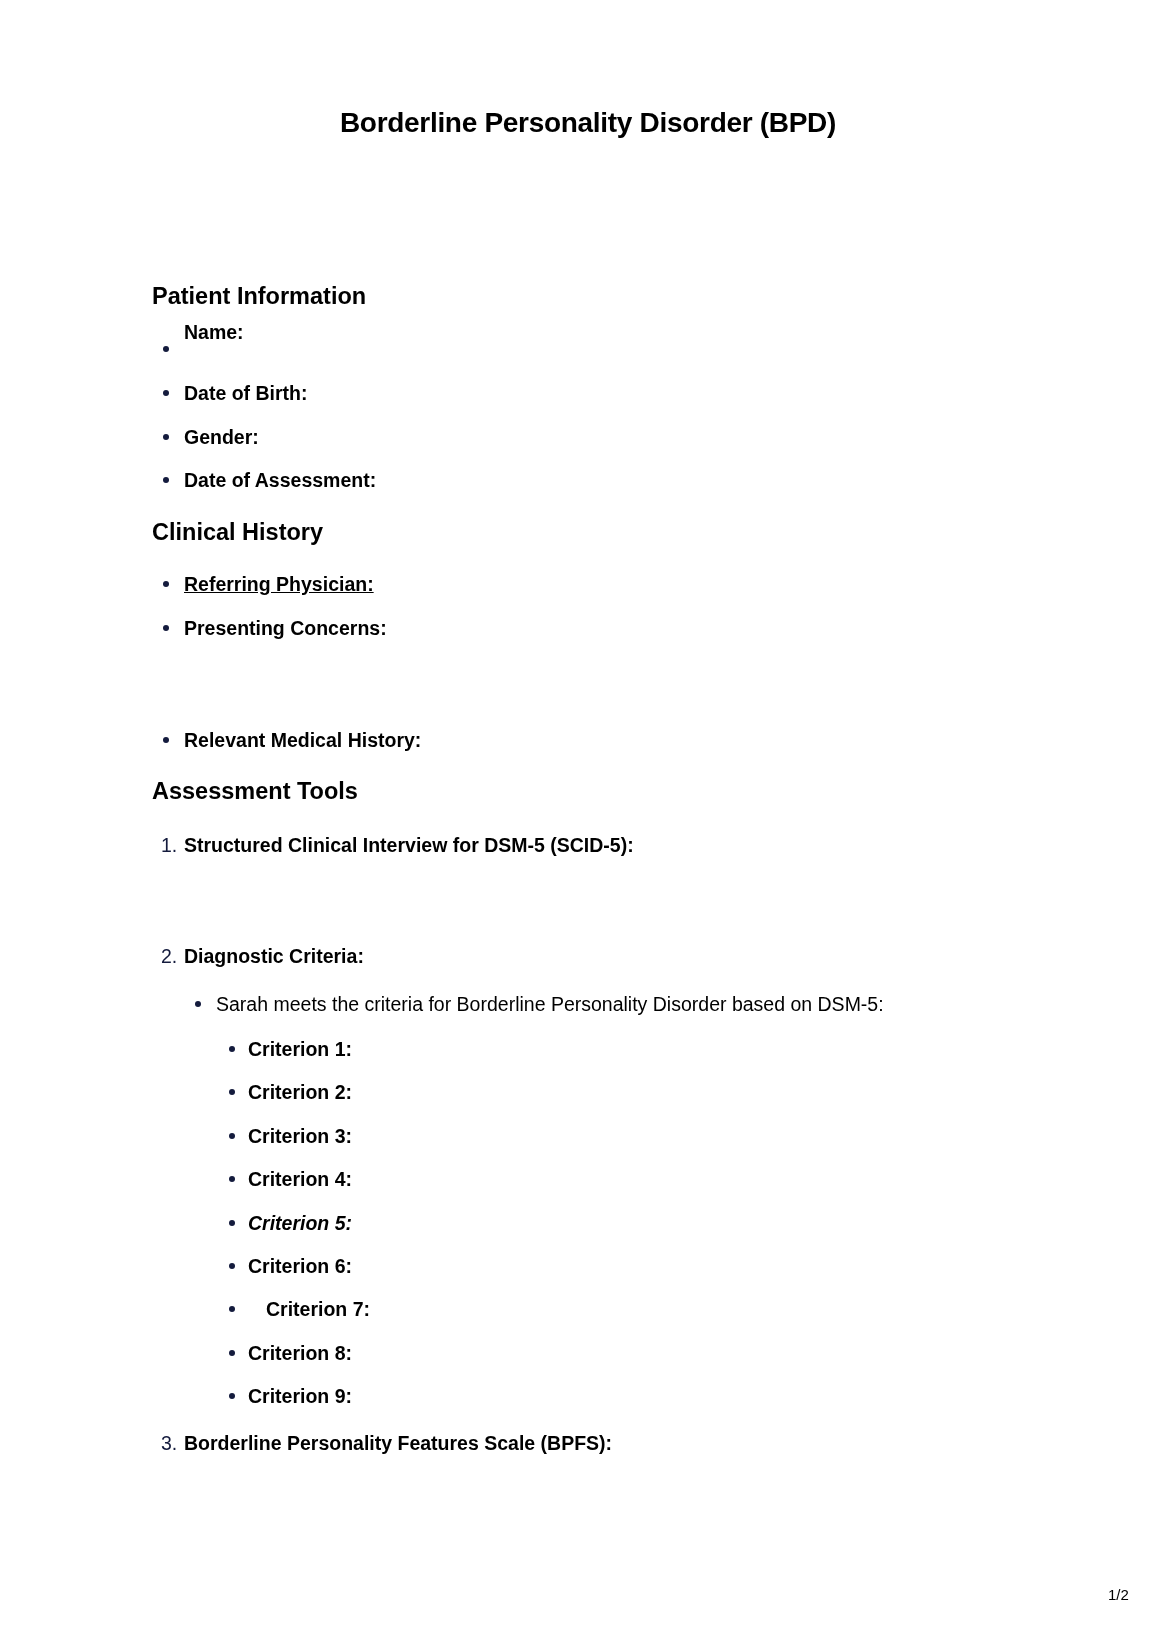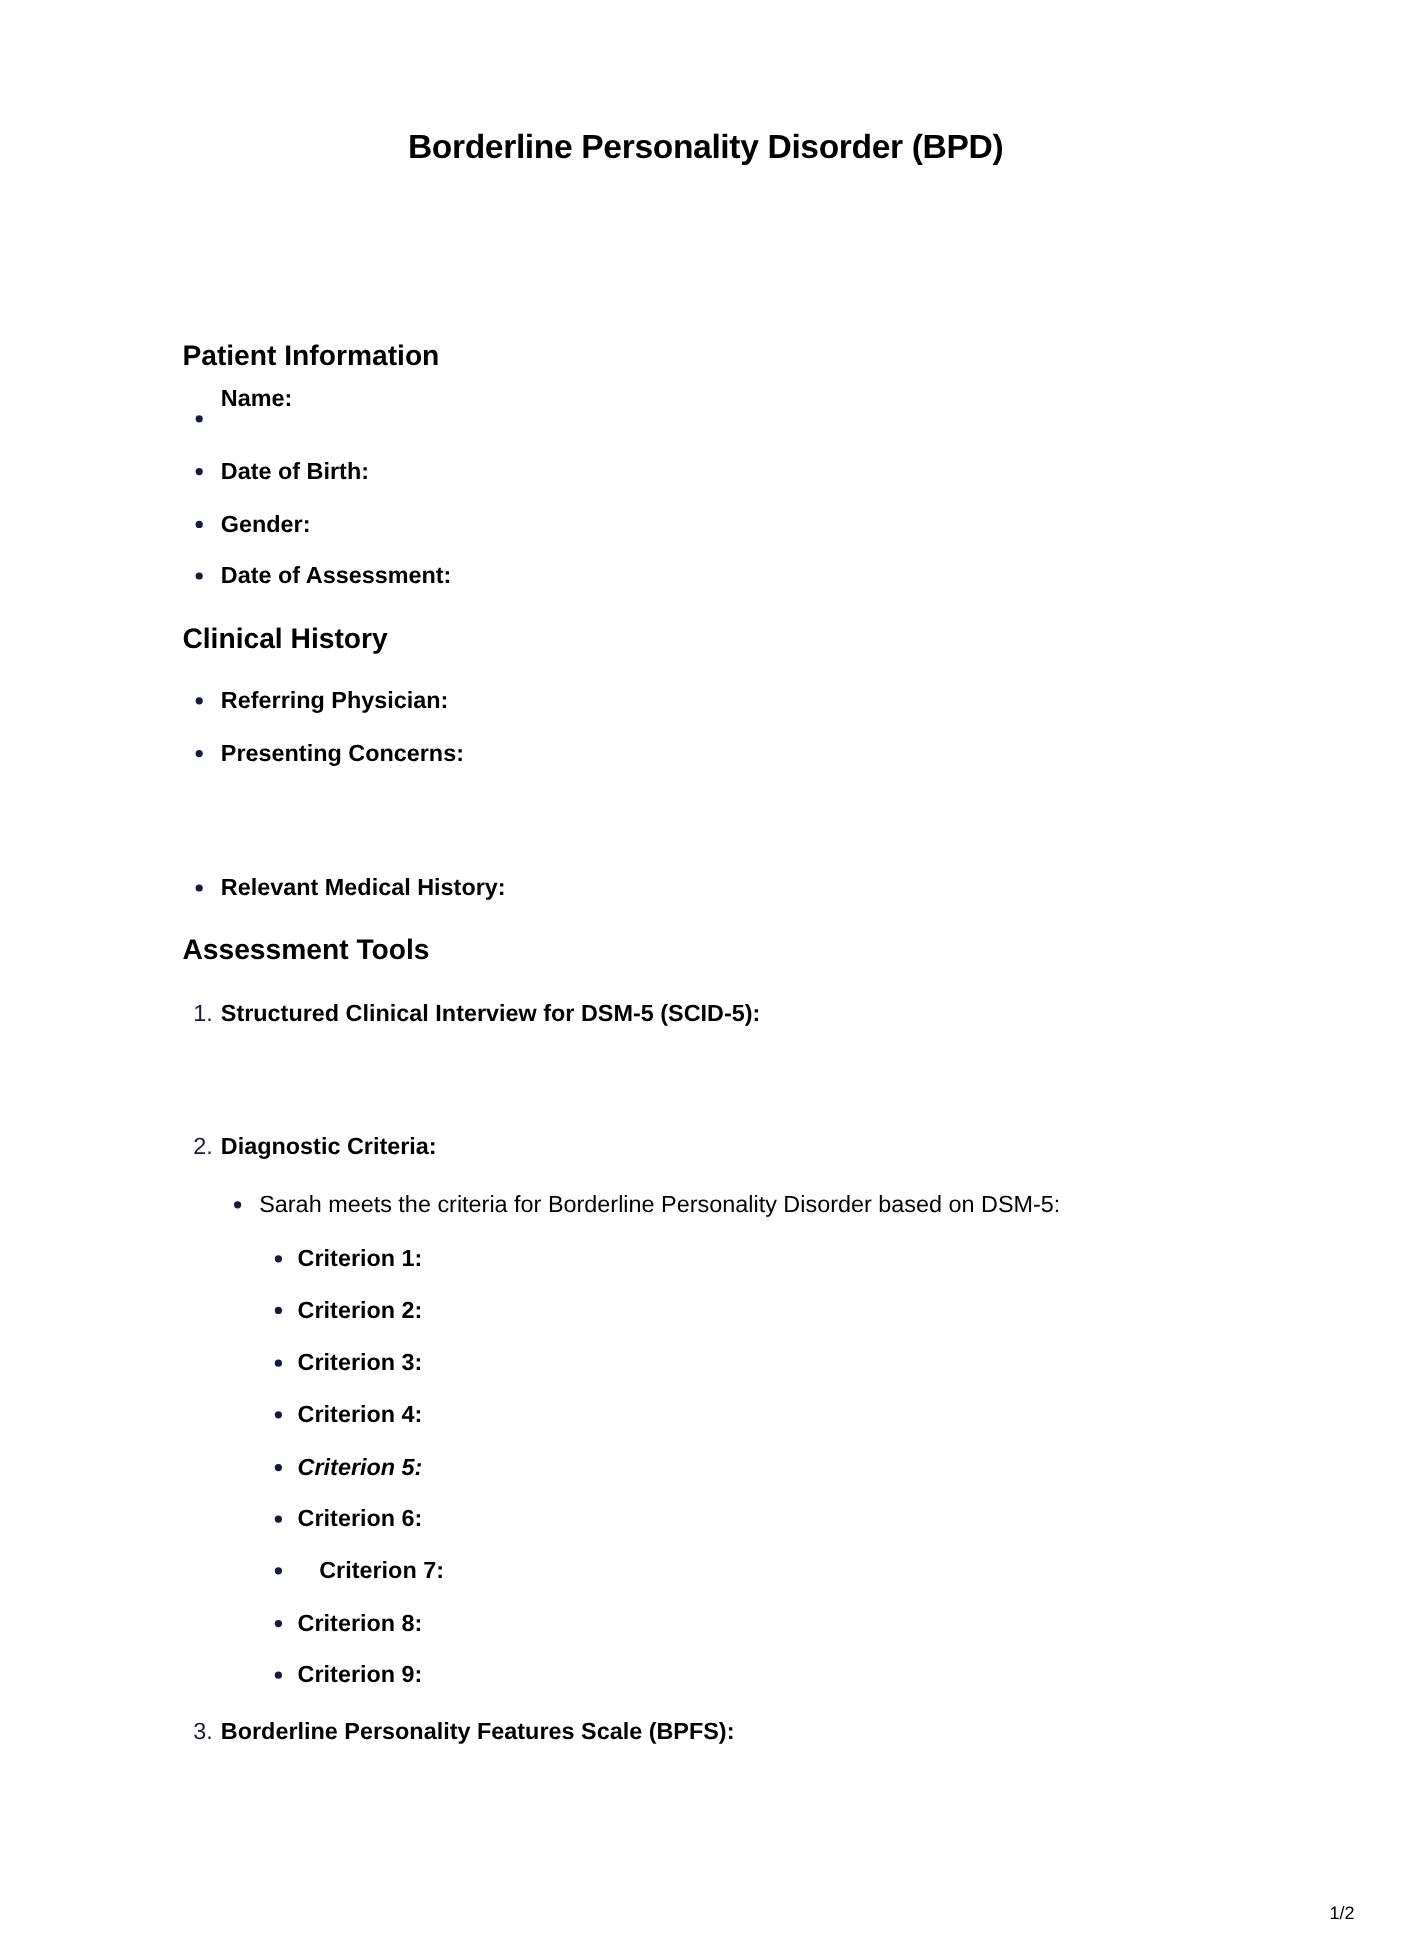--- a/index.html
+++ b/index.html
@@ -64,21 +64,21 @@
   <div class="row" style="left:184px; top:468px;">
     <span class="label">Date of Assessment:</span>
     <span></span>
   </div>
 </div>
 
 <h2 class="section-heading" style="top:518px;">Clinical History</h2>
 
 <div>
   <span class="bullet" style="left:163px; top:581px;"></span>
-  <div class="row" style="left:184px; top:572px;">
+  <div class="row" style="left:184px; top:572px;text-decoration:underline;">
     <span class="label">Referring Physician:</span>
     <span></span>
   </div>
 
   <span class="bullet" style="left:163px; top:625px;"></span>
   <div class="row" style="left:184px; top:616px;">
     <span class="label">Presenting Concerns:</span>
     <span></span>
   </div>
 

